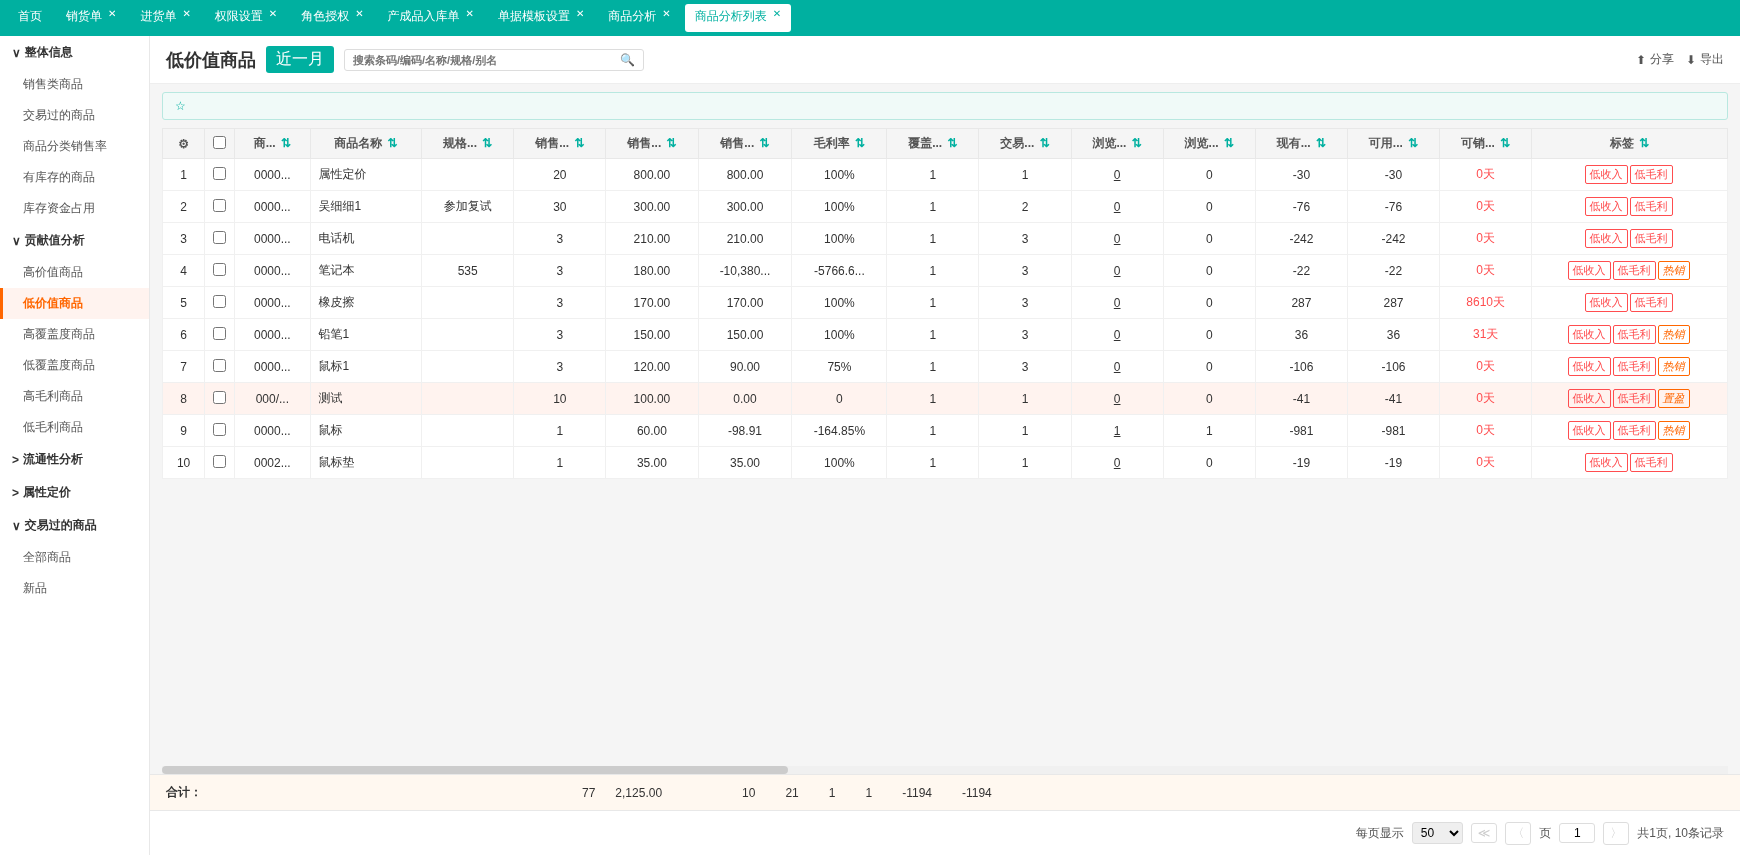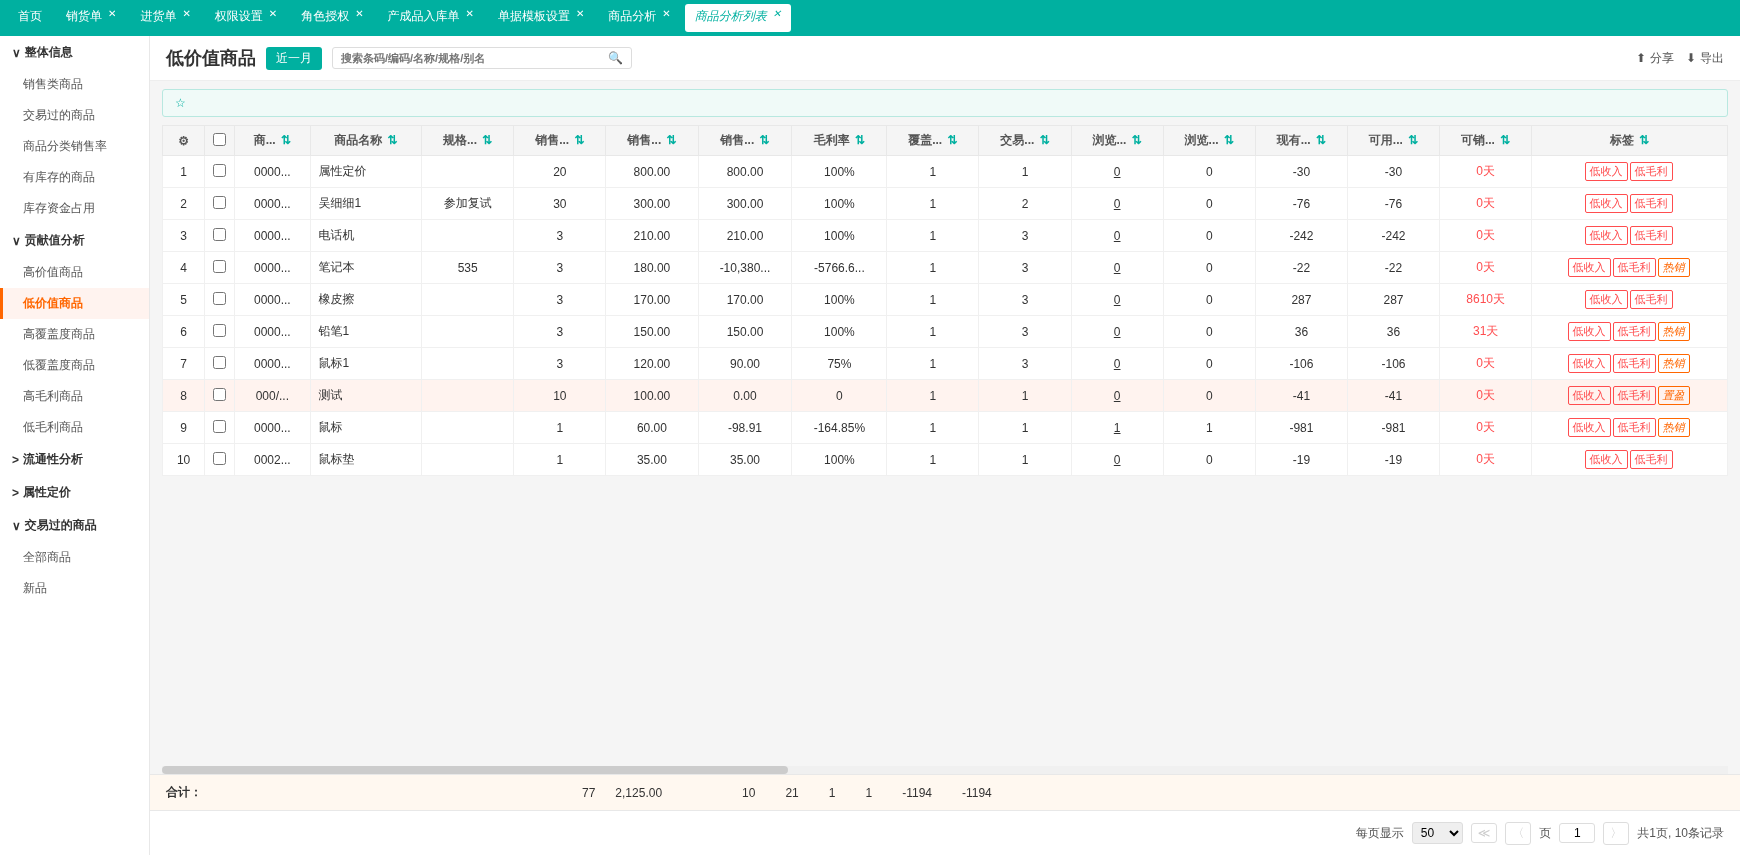--- a/index.html
+++ b/index.html
@@ -18,21 +18,21 @@
       color: #fff;
       padding: 4px 10px;
       cursor: pointer;
       border-radius: 3px;
       white-space: nowrap;
       display: flex;
       align-items: flex-start;
       gap: 4px;
       height: 28px;
     }
-    .nav-item.active { background: #fff; color: #00b0a0; font-style: italic; }
+    .nav-item.active { background: #fff; color: #00b0a0; }
     .nav-item .close-x { font-size: 10px; margin-left: 2px; }
     
     
     .main-layout {
       display: flex;
       height: calc(100vh - 36px);
     }
     
     
     .sidebar {
@@ -78,21 +78,21 @@
       border-bottom: 1px solid #eee;
     }
     .page-title { font-size: 18px; font-weight: bold; color: #333; }
     .period-btn {
       background: #00b0a0;
       color: #fff;
       border: none;
       padding: 3px 10px;
       border-radius: 3px;
       cursor: pointer;
-      font-size: 12px;
+      font-size: 16px;
     }
     .search-box {
       display: flex;
       align-items: center;
       border: 1px solid #ddd;
       border-radius: 3px;
       padding: 3px 8px;
       gap: 4px;
       flex: 1;
       max-width: 300px;

